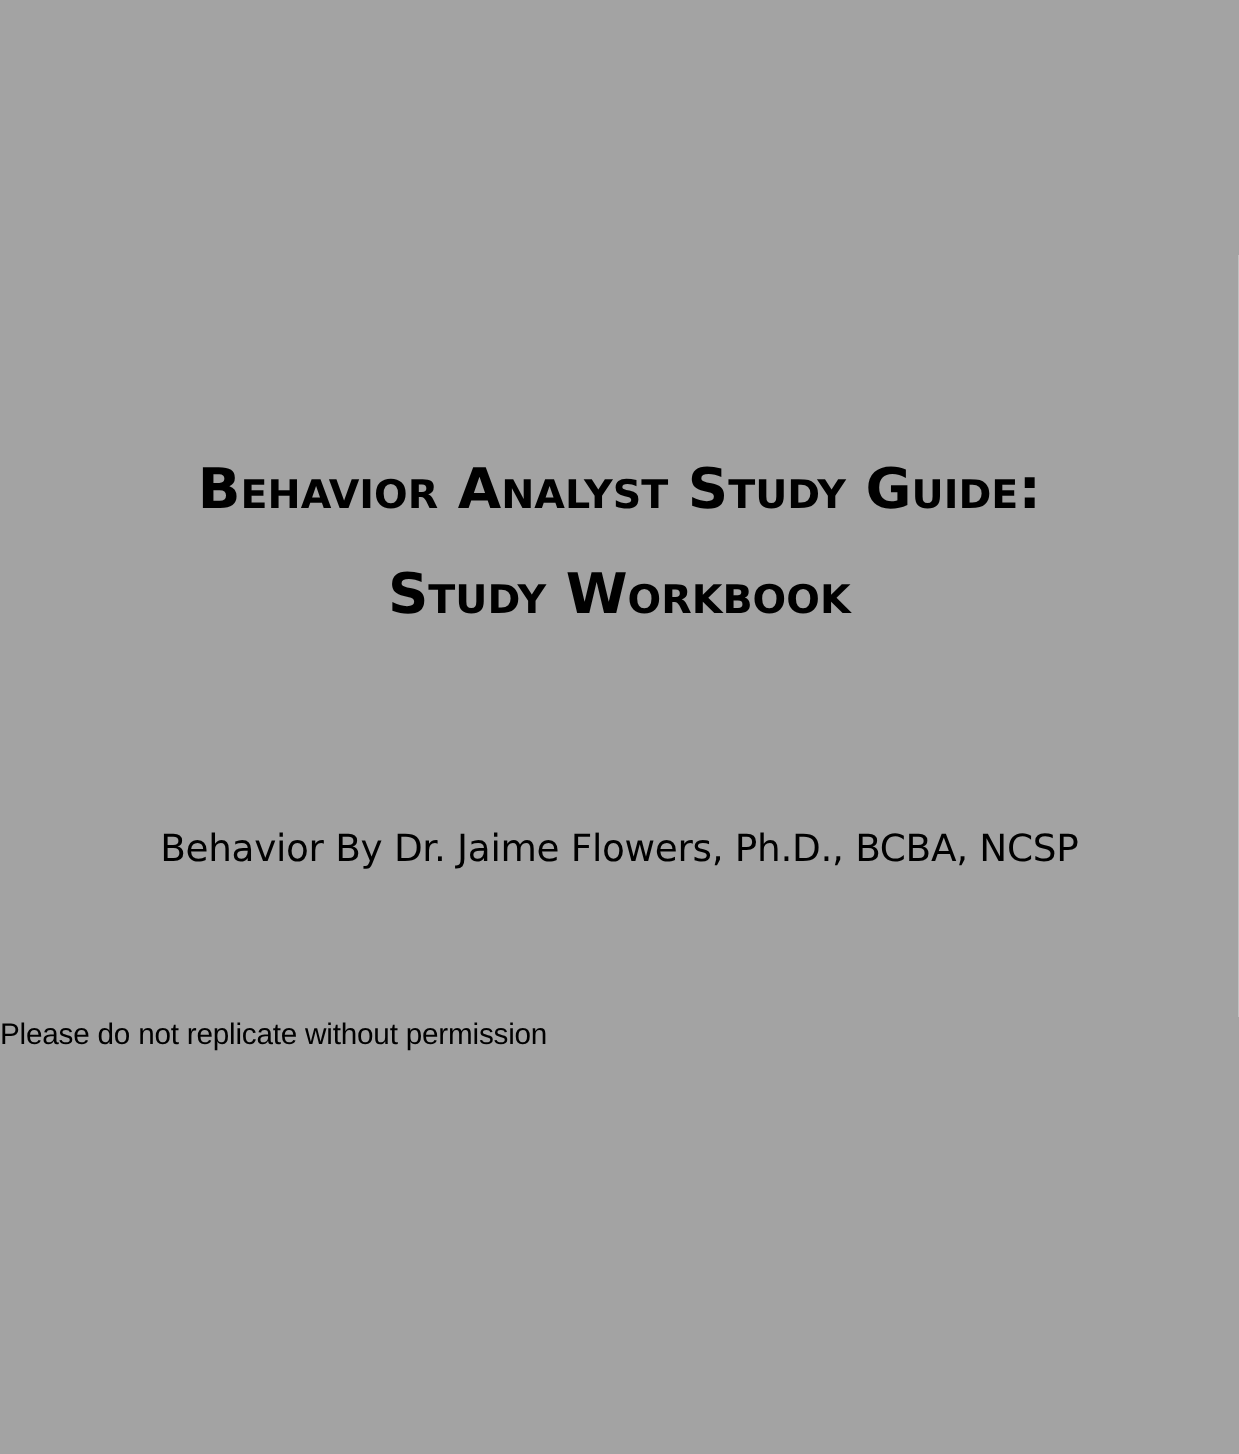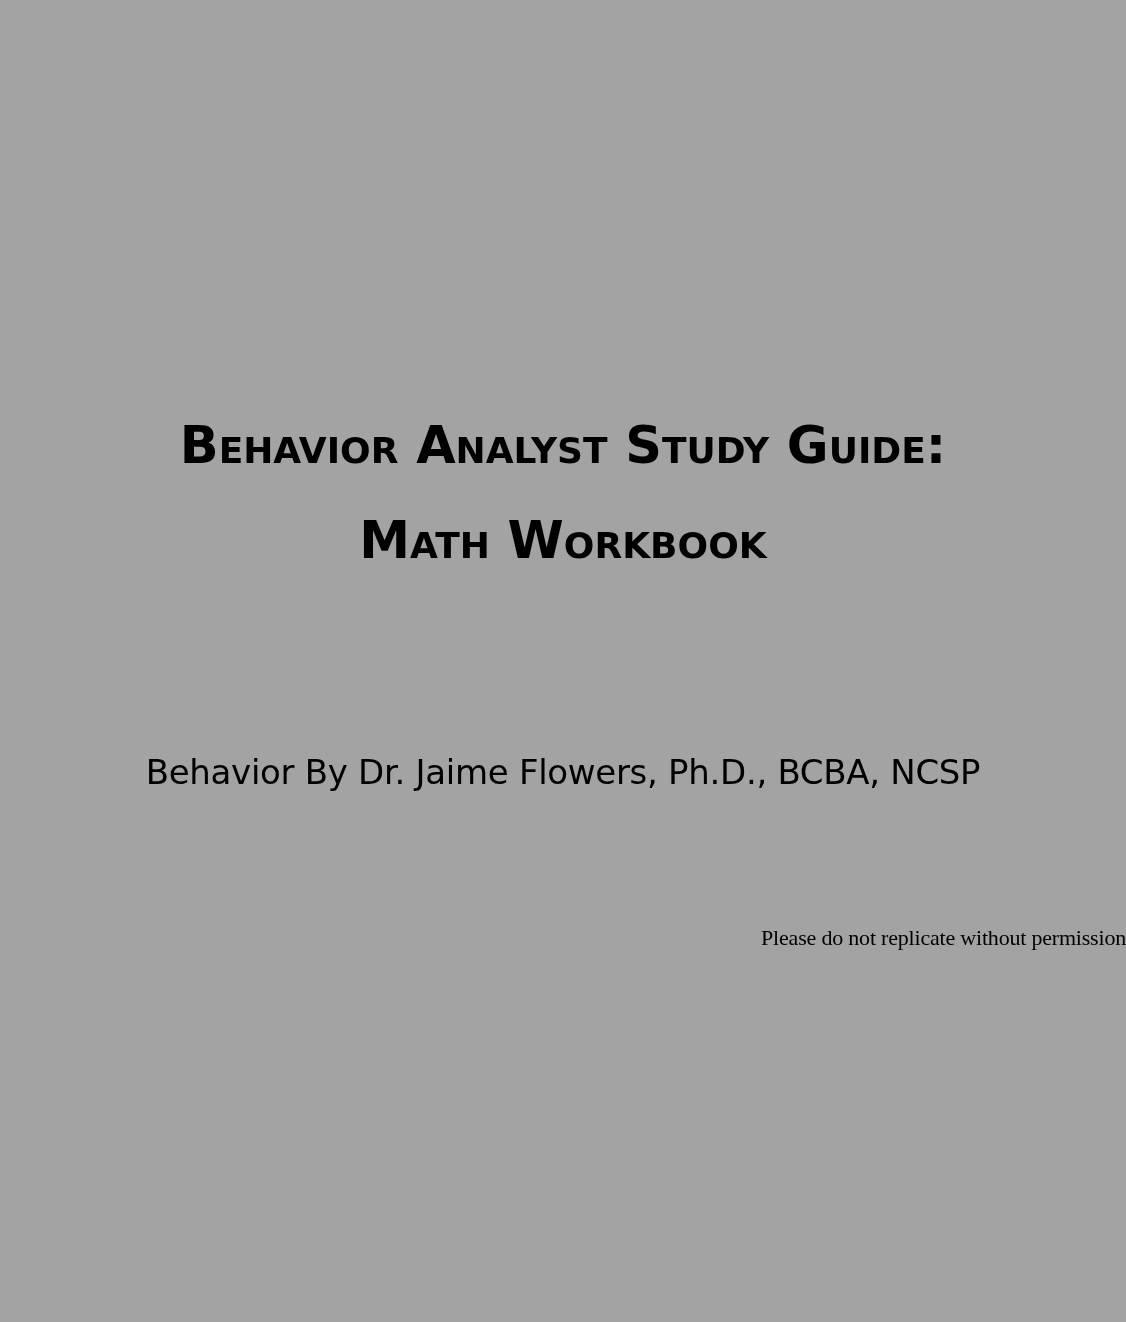--- a/index.html
+++ b/index.html
@@ -52,29 +52,29 @@
       font-size: 34px;
       line-height: 1;
       white-space: nowrap;
       letter-spacing: -0.3px;
     }
     .notice {
       position: absolute;
       left: 0;
       width: 1126px;
       top: 927px;
-      text-align: right;
-      font-family: Liberation Serif, serif;
-      font-size: 22px;
+      text-align: left;
+      font-family: Liberation Sans, sans-serif;
+      font-size: 27px;
       line-height: 1;
       white-space: nowrap;
       letter-spacing: -0.2px;
     }
   </style>
 </head>
 <body>
 
 <div class="page">
   <div class="title-line line1">Behavior Analyst Study Guide:</div>
-  <div class="title-line line2">Math Workbook</div>
+  <div class="title-line line2">Study Workbook</div>
   <div class="author">Behavior By Dr. Jaime Flowers, Ph.D., BCBA, NCSP</div>
   <div class="notice">Please do not replicate without permission</div>
 </div>
 
 </body></html>

